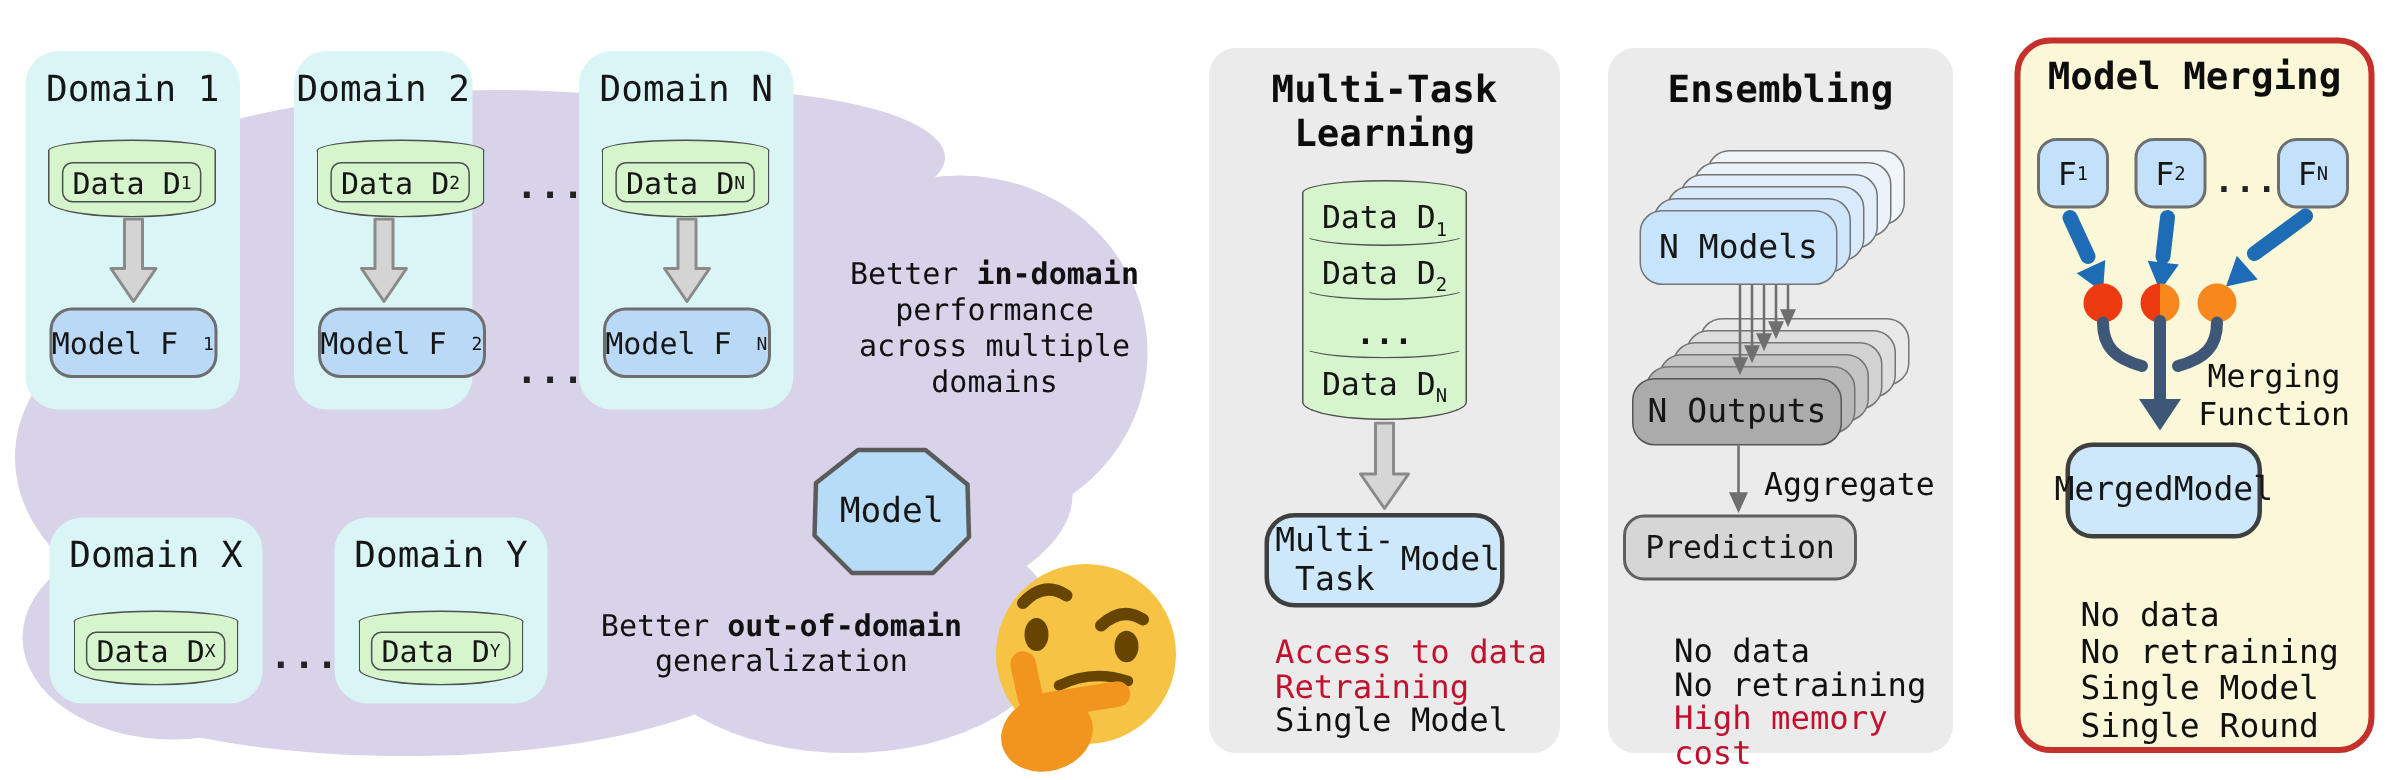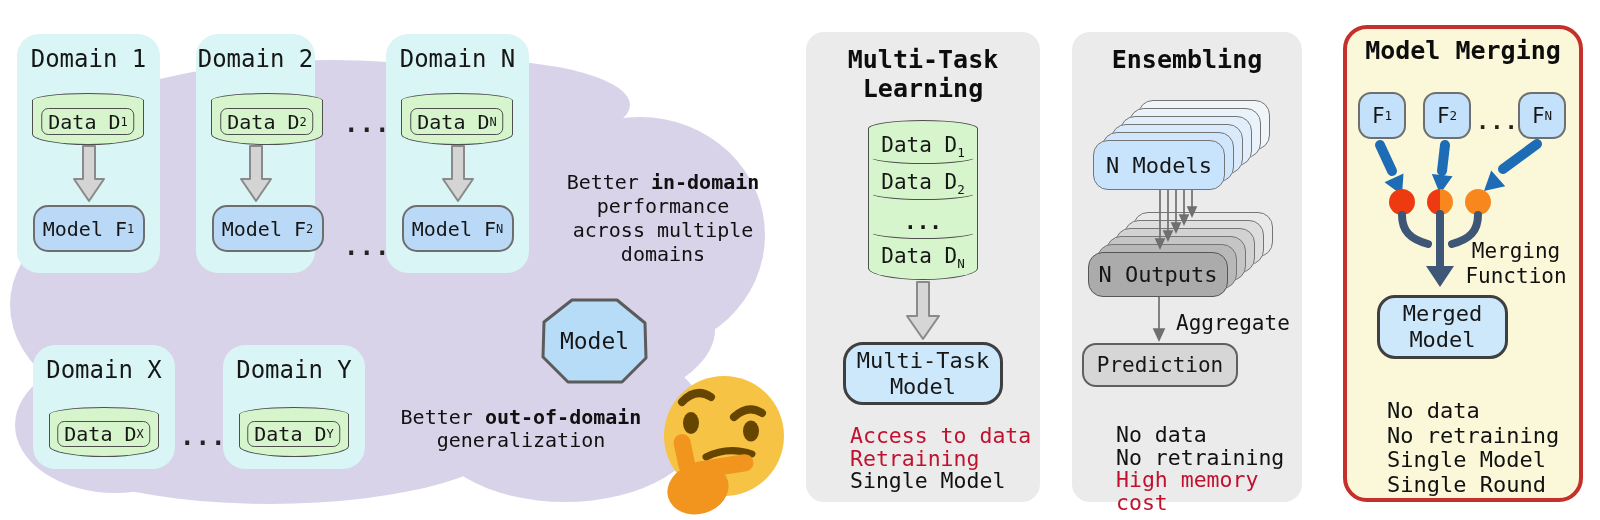--- a/index.html
+++ b/index.html
@@ -16,21 +16,21 @@
   .cylinder { position:absolute; }
   .cyl-top { position:absolute; left:0; right:0; top:0; height:15px; border-radius:50%; background:#d6f5cc; border:1.6px solid #4f4f4f; }
   .cyl-body { position:absolute; left:0; right:0; top:7px; bottom:0; background:#d6f5cc;
               border:1.6px solid #4f4f4f; border-top:none;
               border-bottom-left-radius:50% 11px; border-bottom-right-radius:50% 11px; }
   .cyl-label { position:absolute; left:50%; transform:translateX(-50%); z-index:2;
                border:1.5px solid #4f4f4f; border-radius:7px; padding:0 6px; height:27px;
                display:flex; align-items:center; font-size:20px; white-space:nowrap; }
   sub { font-size:0.6em; }
   .model-box { position:absolute; background:#b9d9f6; border:2px solid #6e6e6e; border-radius:15px;
-               display:flex; align-items:center; justify-content:center; font-size:20px; white-space:nowrap; }
+               display:flex; align-items:center; justify-content:space-between; font-size:20px; white-space:nowrap; }
   .fat-arrow { position:absolute; left:50%; }
   .dots { position:absolute; font-size:24px; font-weight:bold; letter-spacing:1px; color:#222; }
   .think-text { position:absolute; text-align:center; font-size:20px; line-height:24px; color:#111; }
   .octagon-wrap { position:absolute; }
   .octagon-label { position:absolute; inset:0; display:flex; align-items:center; justify-content:center; font-size:23px; }
 
   
   .panel { position:absolute; top:32px; height:470px; background:#ebebeb; border-radius:18px; }
   .panel-title { position:absolute; left:0; right:0; text-align:center; font-weight:bold; font-size:25px; line-height:29px; color:#0d0d0d; }
   .notes { position:absolute; left:0; right:0; text-align:left;padding-left:44px; }
@@ -40,21 +40,21 @@
   
   .mtl-cyl { position:absolute; left:62px; top:88px; width:110px; height:160px;padding-left:13px; }
   .mtl-cyl .cyl-top { height:17px; }
   .mtl-cyl .cyl-body { top:8px; border-bottom-left-radius:50% 12px; border-bottom-right-radius:50% 12px; }
   .cyl-div { position:absolute; left:0; right:0; height:16px; border-radius:50%;
              border:1.6px solid transparent; border-bottom-color:#4f4f4f; z-index:2; }
   .cyl-row { position:absolute; left:0; right:0; text-align:center; font-size:21px; z-index:2; white-space:nowrap; }
 
   
   .big-model { position:absolute; background:#cde7fb; border:3.5px solid #3f3f3f; border-radius:20px;
-               display:flex; flex-direction:column; align-items:center; justify-content:center;
+               display:flex; flex-direction:row; align-items:center; justify-content:center;
                font-size:22px; line-height:26px; text-align:center; }
 
   
   .stack-card { position:absolute; border:1.6px solid #757575; border-radius:15px; }
   .stack-label { position:absolute; inset:0; display:flex; align-items:center; justify-content:center; font-size:22px; }
   .agg-label { position:absolute; font-size:21px; white-space:nowrap; color:#111; }
   .prediction-box { position:absolute; background:#d6d6d6; border:2.5px solid #5f5f5f; border-radius:14px;
                     display:flex; align-items:center; justify-content:center; font-size:21px; }
 
   

